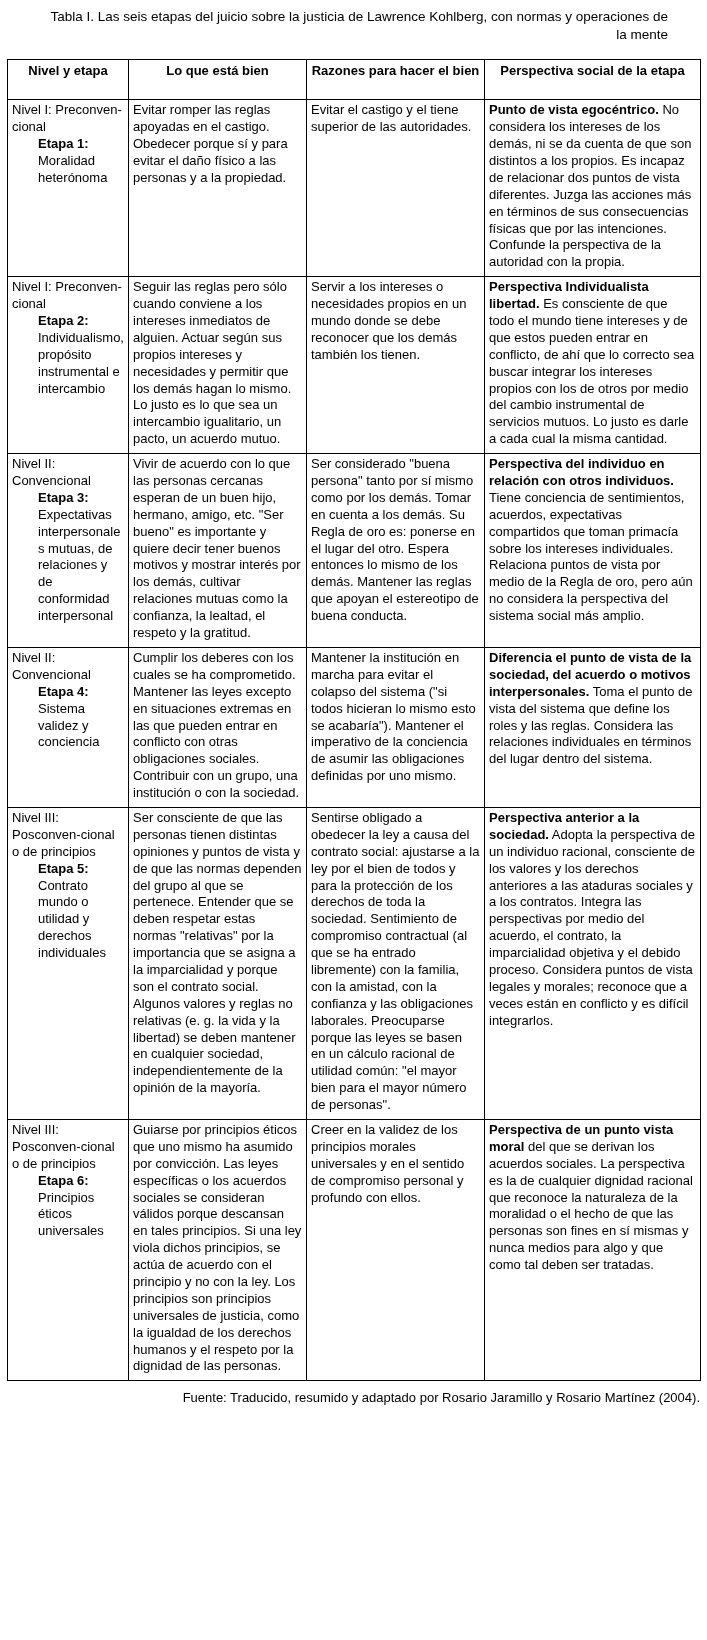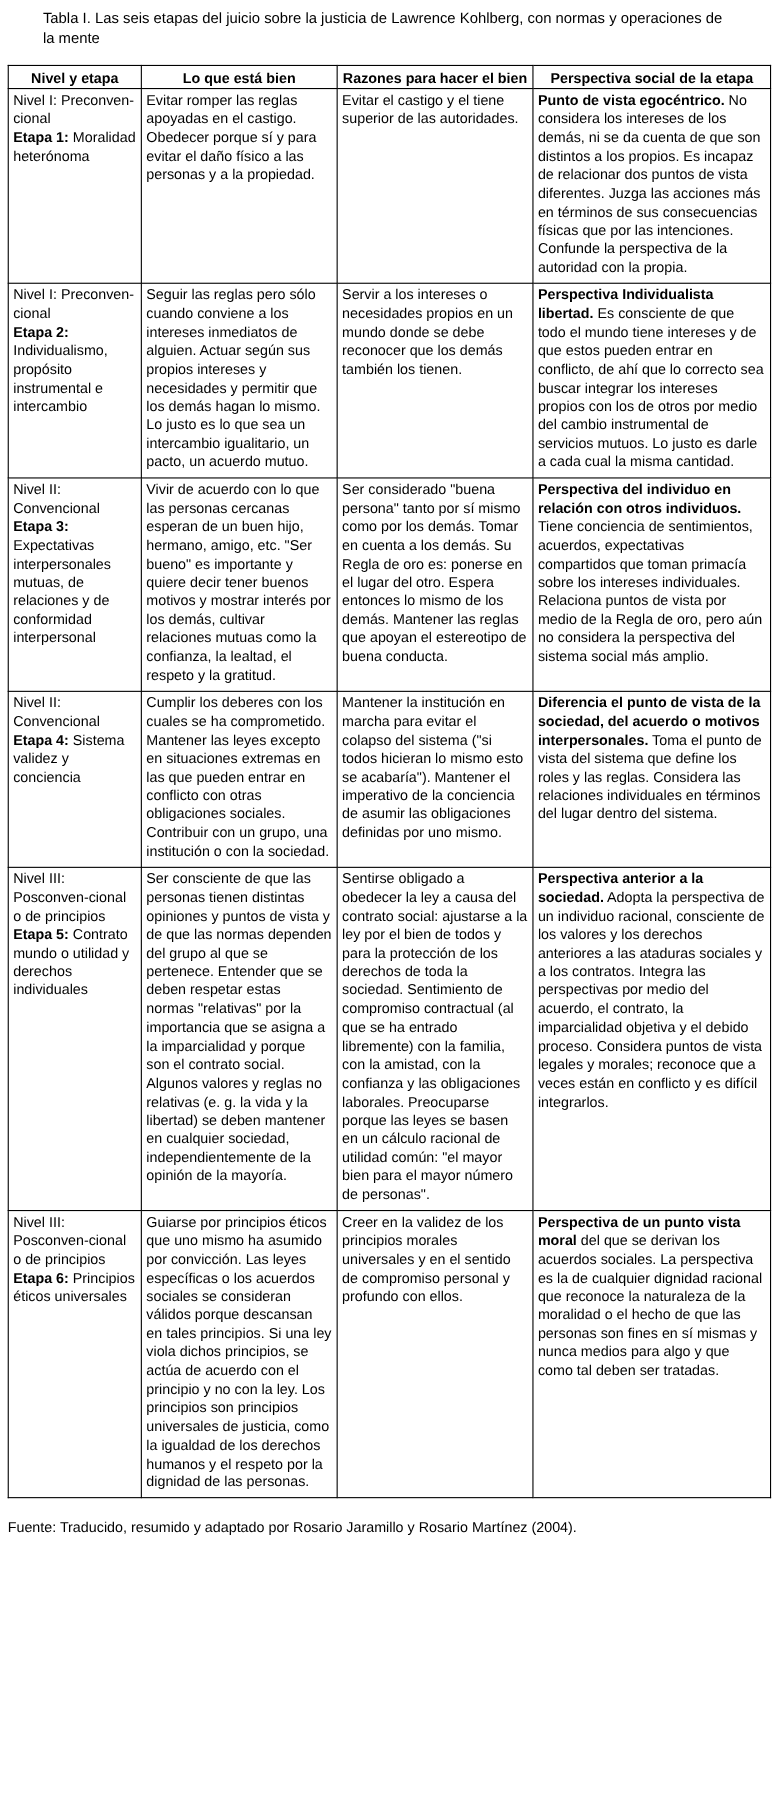--- a/index.html
+++ b/index.html
@@ -10,48 +10,49 @@
     color: #000000;
     font-family: "Liberation Sans", sans-serif;
     font-size: 13px;
     line-height: 1.3;
   }
   body {
     width: 707px;
     padding: 5px 7px 10px 7px;
   }
   .title {
-    text-align: left;
+    text-align: right;
     font-size: 13.5px;
     margin: 3px 32px 15px 32px;
     line-height: 1.35;
   }
   table.kohlberg {
     border-collapse: collapse;
     table-layout: fixed;
     width: 693px;
   }
   table.kohlberg th,
   table.kohlberg td {
     border: 1px solid #000000;
     vertical-align: top;
     padding: 2px 4px 5px 4px;
     word-wrap: break-word;
   }
   table.kohlberg th {
     text-align: center;
     font-weight: bold;
     padding-top: 3px;
-    padding-bottom: 0;
+    padding-bottom: 19px;
   }
-  td .etapa-line { margin-top: 0; }
+  td .etapa-line { margin-top: 0; margin-left: 26px; }
   b.u { }
   .source {
-    margin-top: 19px;
+    margin-top: 9px;
     font-size: 13px;
+    text-align: right;
   }
 </style>
 </head>
 <body>
 
 <div class="title">Tabla I. Las seis etapas del juicio sobre la justicia de Lawrence Kohlberg, con normas y operaciones de la mente</div>
 
 <table class="kohlberg">
   <colgroup>
     <col style="width:121px">

